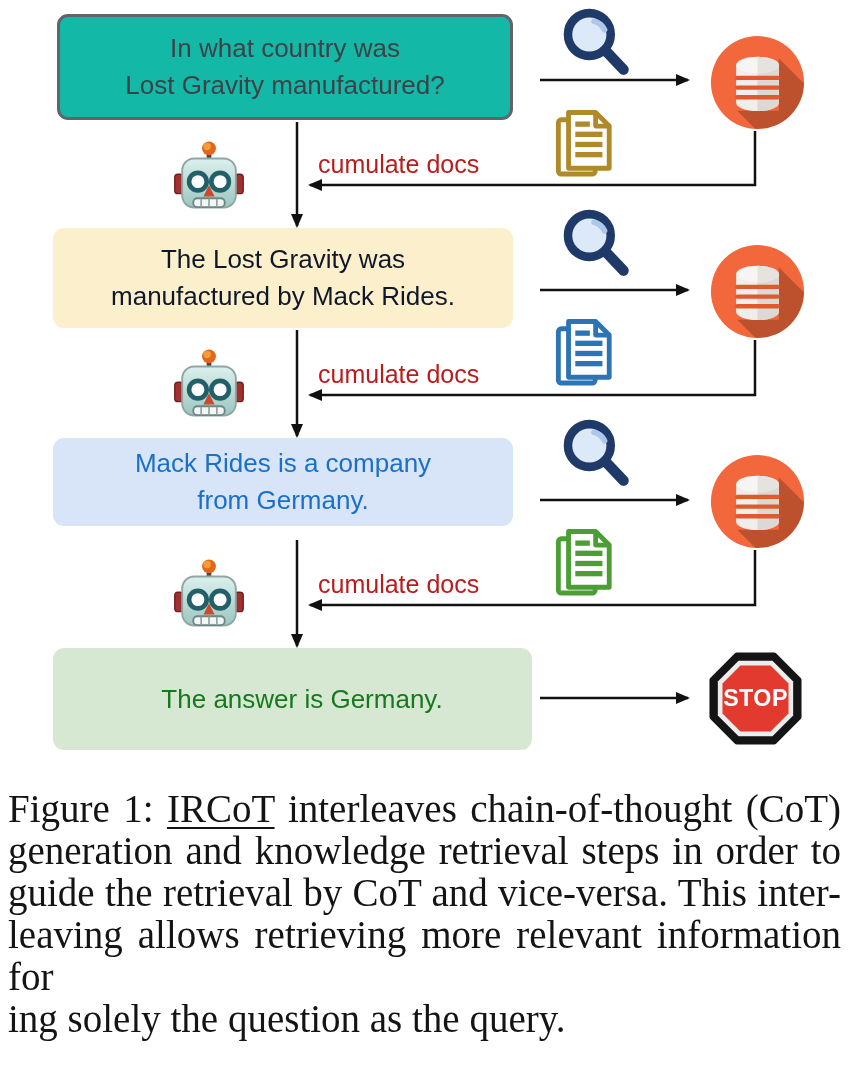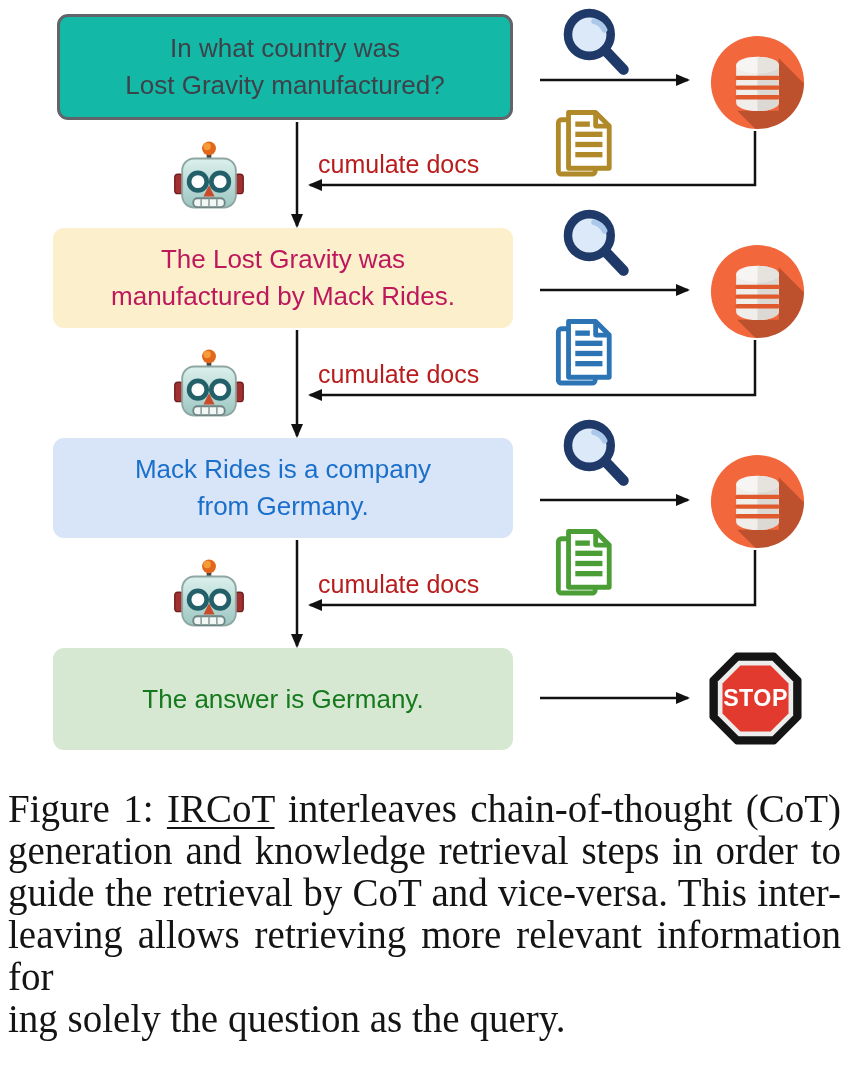--- a/index.html
+++ b/index.html
@@ -5,23 +5,23 @@
   html,body{margin:0;padding:0;background:#fff;}
   .page{position:relative;width:849px;height:1065px;background:#fff;overflow:hidden;
         font-family:"Liberation Sans",sans-serif;}
   .diagram{position:absolute;left:0;top:0;width:849px;height:772px;}
   .arrows{position:absolute;left:0;top:0;width:849px;height:772px;pointer-events:none;}
 
   .box{position:absolute;display:flex;flex-direction:column;justify-content:center;
        align-items:center;text-align:center;font-size:26px;line-height:37px;border-radius:11px;}
   .qbox{left:57px;top:14px;width:450px;height:100px;background:#14b8a6;
         border:3px solid #616569;color:#3d4249;}
-  .ybox{left:53px;top:228px;width:460px;height:100px;background:#fcf0cc;color:#be185d;}
-  .bbox{left:53px;top:438px;width:460px;height:100px;background:#d8e5f8;color:#1a6fca;}
-  .gbox{left:53px;top:648px;width:460px;height:102px;background:#d7e8d2;color:#15791d;}
+  .ybox{left:53px;top:228px;width:460px;height:100px;background:#fcf0cc;color:#0f172a;}
+  .bbox{left:53px;top:438px;width:460px;height:88px;background:#d8e5f8;color:#1a6fca;}
+  .gbox{left:53px;top:648px;width:460px;height:102px;background:#d7e8d2;color:#15791d;padding-left:19px;}
 
   .cumulate{position:absolute;left:318px;width:196px;text-align:left;
             font-size:25px;color:#b91c1c;}
   .cum1{top:150px;} .cum2{top:360px;} .cum3{top:570px;}
 
   .icon{position:absolute;}
   .robot1{left:172px;top:140px;} .robot2{left:172px;top:348px;} .robot3{left:172px;top:558px;}
   .mag1{left:558px;top:6px;} .mag2{left:558px;top:207px;} .mag3{left:558px;top:417px;}
   .db1{left:709px;top:34px;} .db2{left:709px;top:243px;} .db3{left:709px;top:453px;}
   .doc1{left:554px;top:109px;color:#b08a28;}

